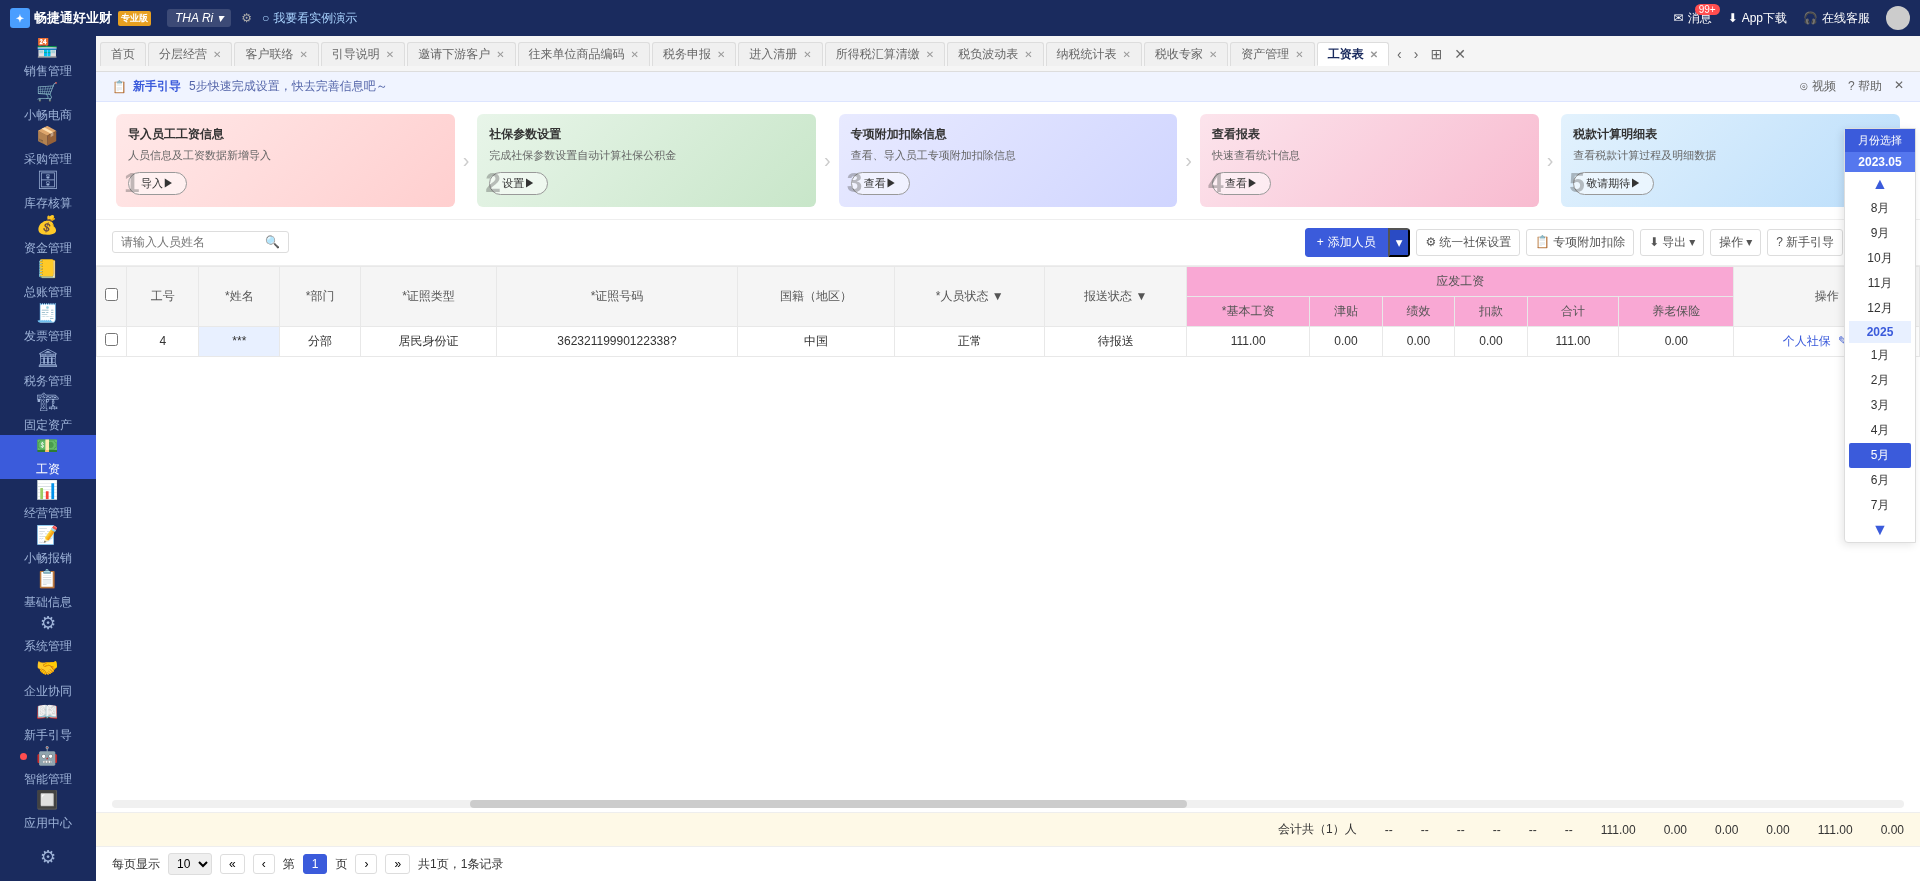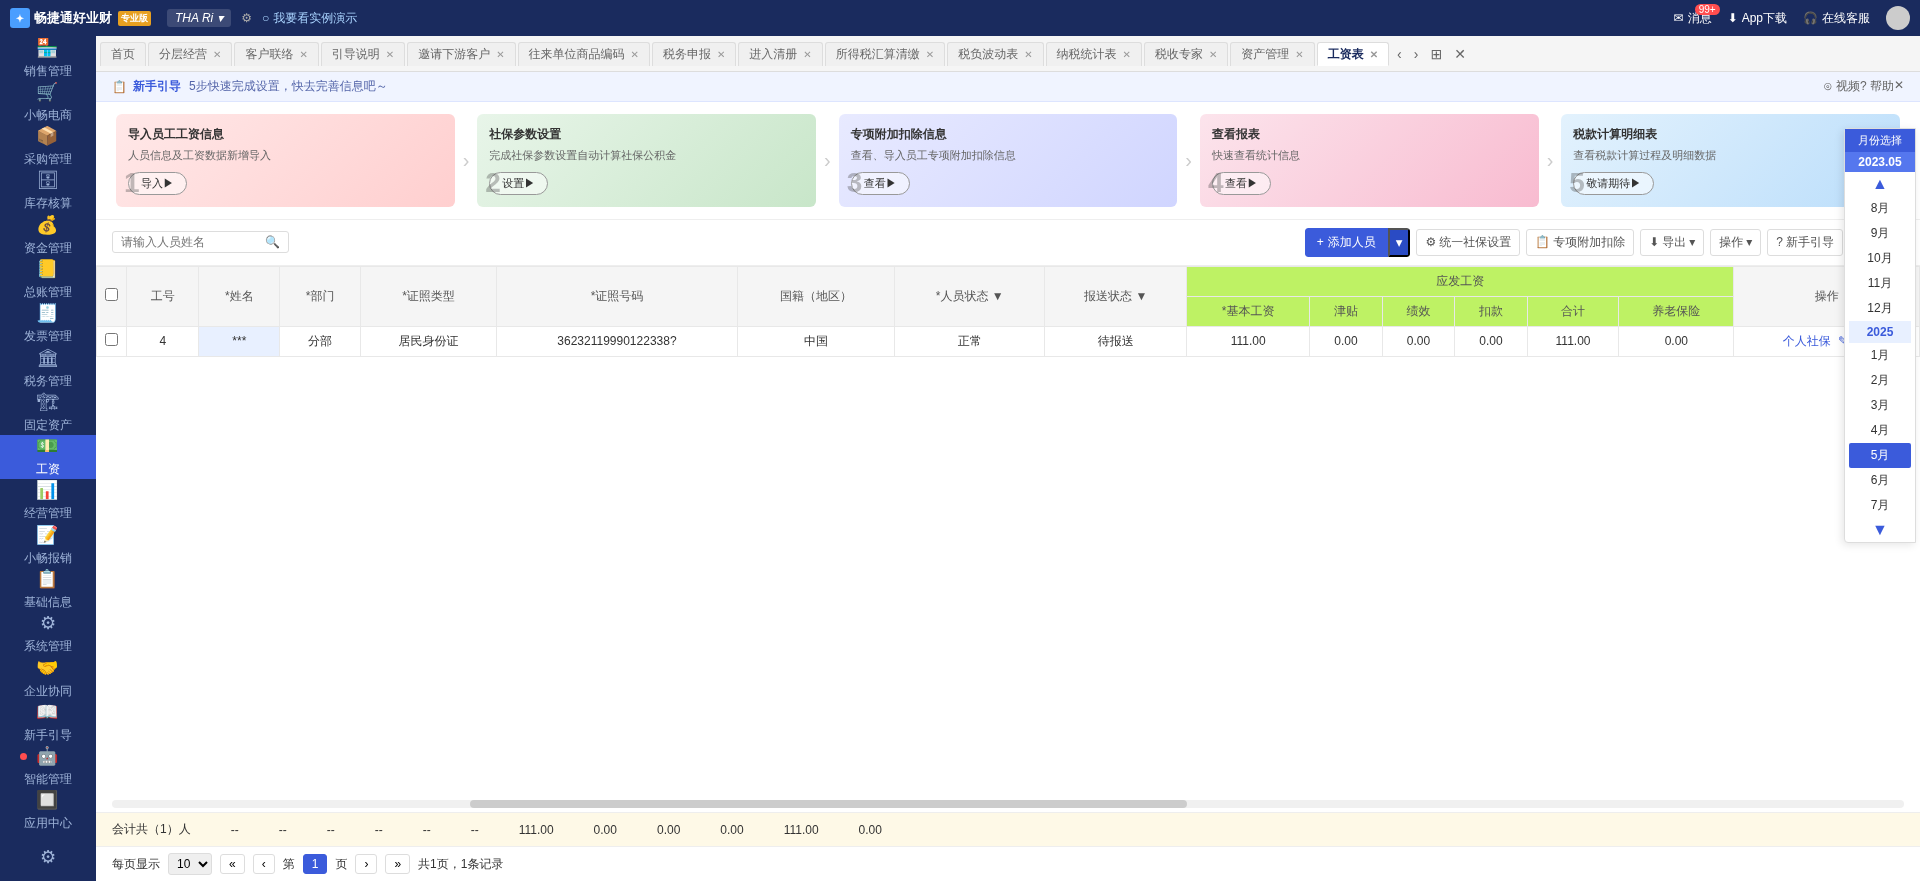--- a/index.html
+++ b/index.html
@@ -38,21 +38,21 @@
     .tab-close { color: #999; font-size: 10px; cursor: pointer; margin-left: 2px; }
     .tab-nav-btn { padding: 0 6px; cursor: pointer; color: #666; font-size: 14px; }
 
     
     .page-content { flex: 1; overflow-y: auto; padding: 0; background: #fff; display: flex; flex-direction: column; }
 
     
     .guide-banner { display: flex; align-items: center; background: #f0f4ff; padding: 6px 16px; border-bottom: 1px solid #dde5ff; font-size: 12px; color: #5566aa; flex-shrink: 0; }
     .guide-banner-icon { color: #3b5bdb; margin-right: 6px; }
     .guide-banner-title { font-weight: bold; color: #3b5bdb; }
-    .guide-banner-right { margin-left: auto; display: flex; color: #666; cursor: pointer; }
+    .guide-banner-right { margin-left: auto; display: flex; gap: 12px; color: #666; cursor: pointer; }
 
     
     .steps-container { display: flex; padding: 12px 16px; gap: 0; background: #fff; border-bottom: 1px solid #eee; flex-shrink: 0; }
     .step-card { flex: 1; border-radius: 6px; padding: 12px; margin: 0 4px; position: relative; }
     .step-card-1 { background: linear-gradient(135deg, #ffe8e8, #ffcfcf); }
     .step-card-2 { background: linear-gradient(135deg, #e8f5e9, #c8e6c9); }
     .step-card-3 { background: linear-gradient(135deg, #e8eaff, #d0d5ff); }
     .step-card-4 { background: linear-gradient(135deg, #fce4ec, #f8bbd0); }
     .step-card-5 { background: linear-gradient(135deg, #e3f2fd, #bbdefb); }
     .step-num { font-size: 28px; font-weight: bold; opacity: 0.3; position: absolute; bottom: 8px; left: 8px; }
@@ -71,24 +71,24 @@
 
     
     .table-container { flex: 1; overflow: auto; }
     table { width: 100%; border-collapse: collapse; font-size: 12px; }
     thead tr { background: #f5f5f5; }
     th { border: 1px solid #e8e8e8; padding: 6px 8px; text-align: center; font-weight: normal; color: #555; white-space: nowrap; position: sticky; top: 0; background: #f5f5f5; z-index: 1; }
     td { border: 1px solid #e8e8e8; padding: 6px 8px; text-align: center; color: #333; }
     .sub-header { background: #fafafa; }
     .operation-link { color: #3b5bdb; cursor: pointer; font-size: 12px; }
     .checkbox-cell { width: 30px; }
-    .wage-header { background: #bef264; margin-top: 24px; }
-
-    
-    .table-footer { display: flex; align-items: center; background: #fef9e7; padding: 8px 16px; border-top: 1px solid #eee; flex-shrink: 0; font-size: 12px; color: #333; gap: 40px; }
+    .wage-header { background: #f9a8d4; margin-top: 24px; }
+
+    
+    .table-footer { display: flex; align-items: center; background: #fef9e7; padding: 8px 16px; border-top: 1px solid #eee; flex-shrink: 0; font-size: 12px; color: #333; gap: 28px; justify-content: flex-end; }
 
     
     .pagination-bar { display: flex; align-items: center; padding: 6px 16px; background: #fff; border-top: 1px solid #eee; flex-shrink: 0; gap: 8px; font-size: 12px; }
     .page-size-select { border: 1px solid #ddd; border-radius: 3px; padding: 2px 4px; font-size: 12px; }
     .page-btn { border: 1px solid #ddd; border-radius: 3px; padding: 2px 8px; cursor: pointer; background: #fff; font-size: 12px; }
     .page-btn.active { background: #3b5bdb; color: #fff; border-color: #3b5bdb; }
     .scroll-bar-container { background: #f0f0f0; height: 8px; border-radius: 4px; margin: 0 16px 4px; }
     .scroll-bar { height: 8px; background: #ccc; border-radius: 4px; width: 40%; margin-left: 20%; }
 
     

